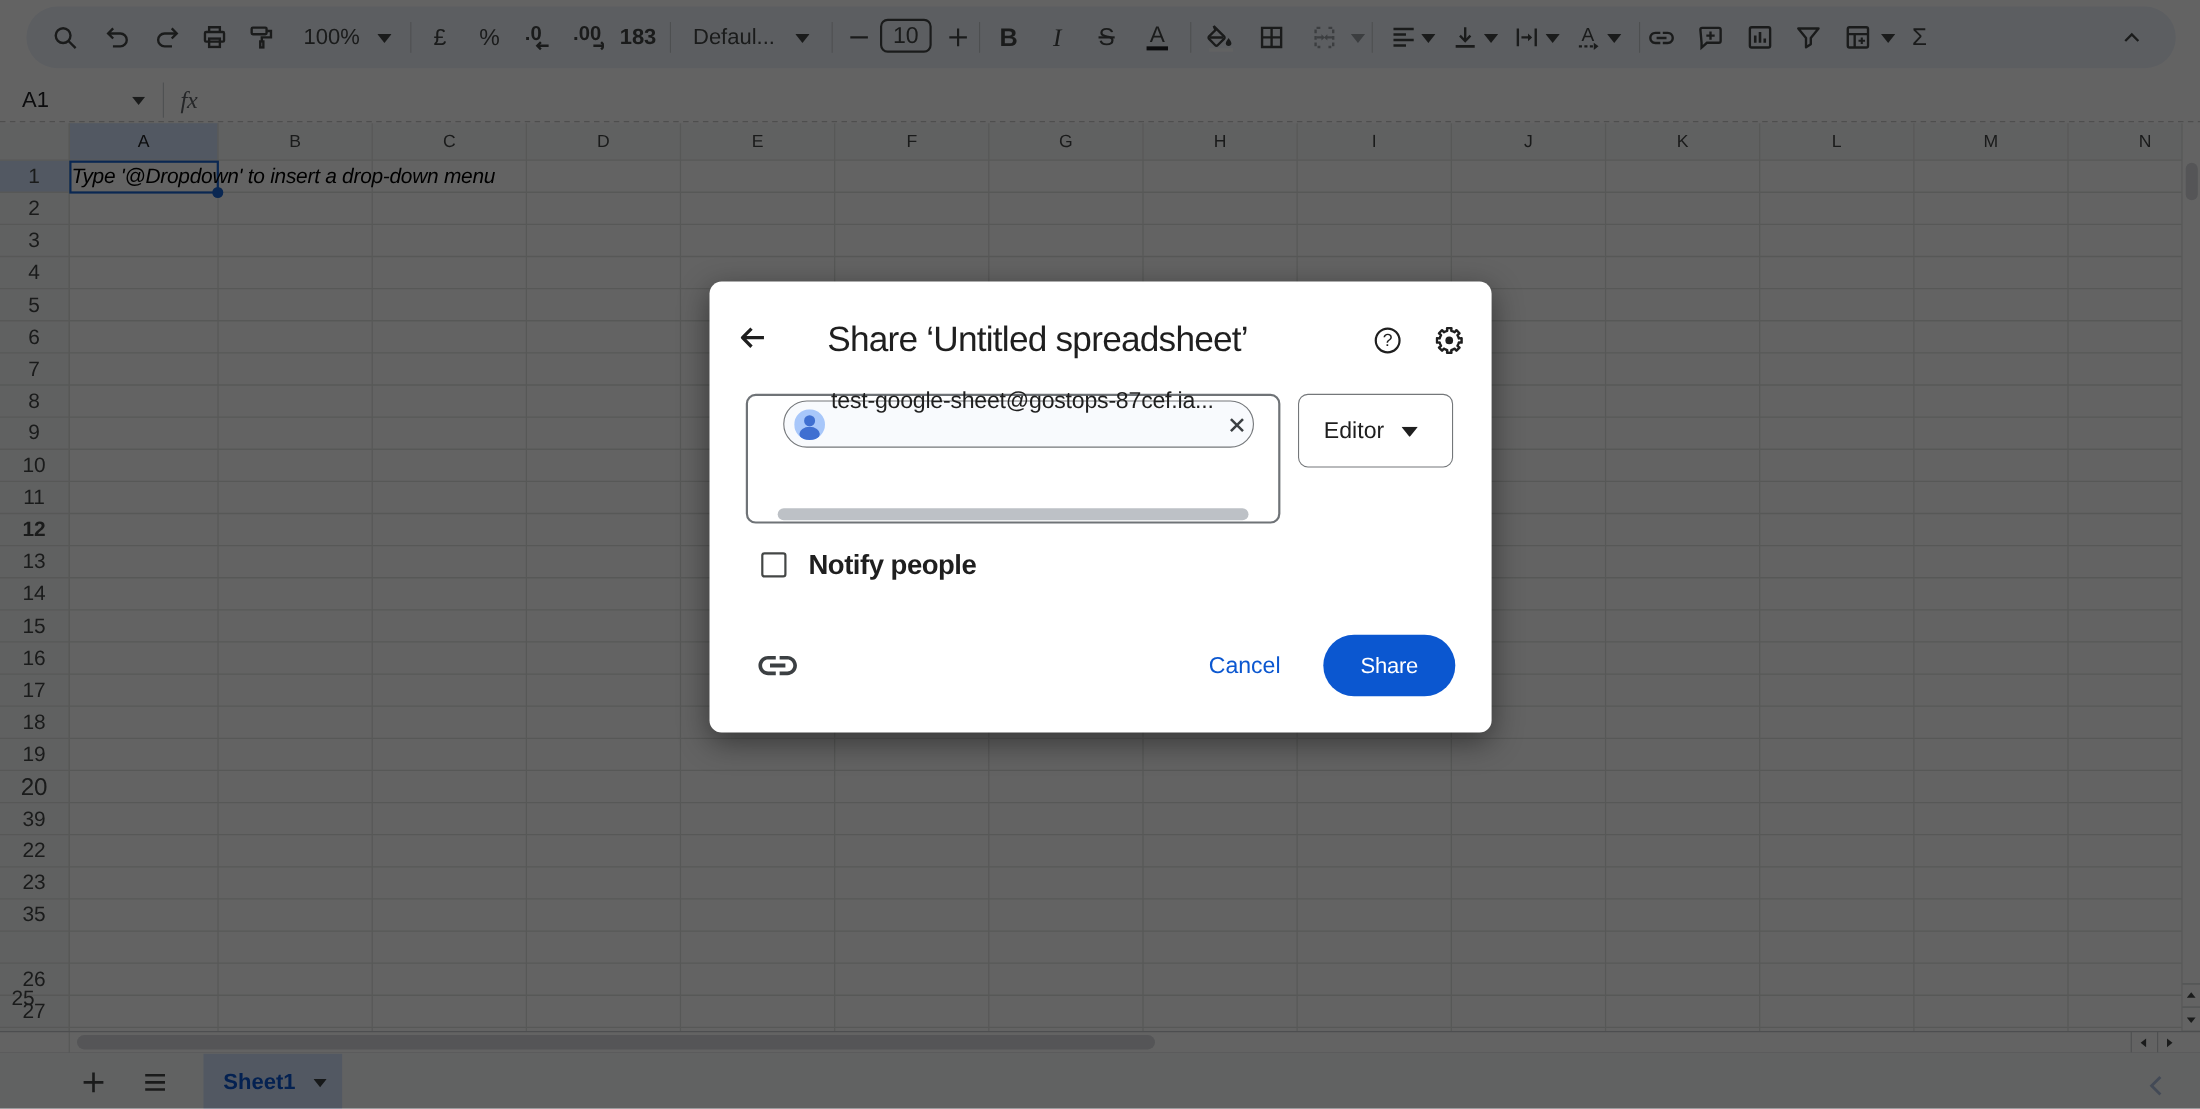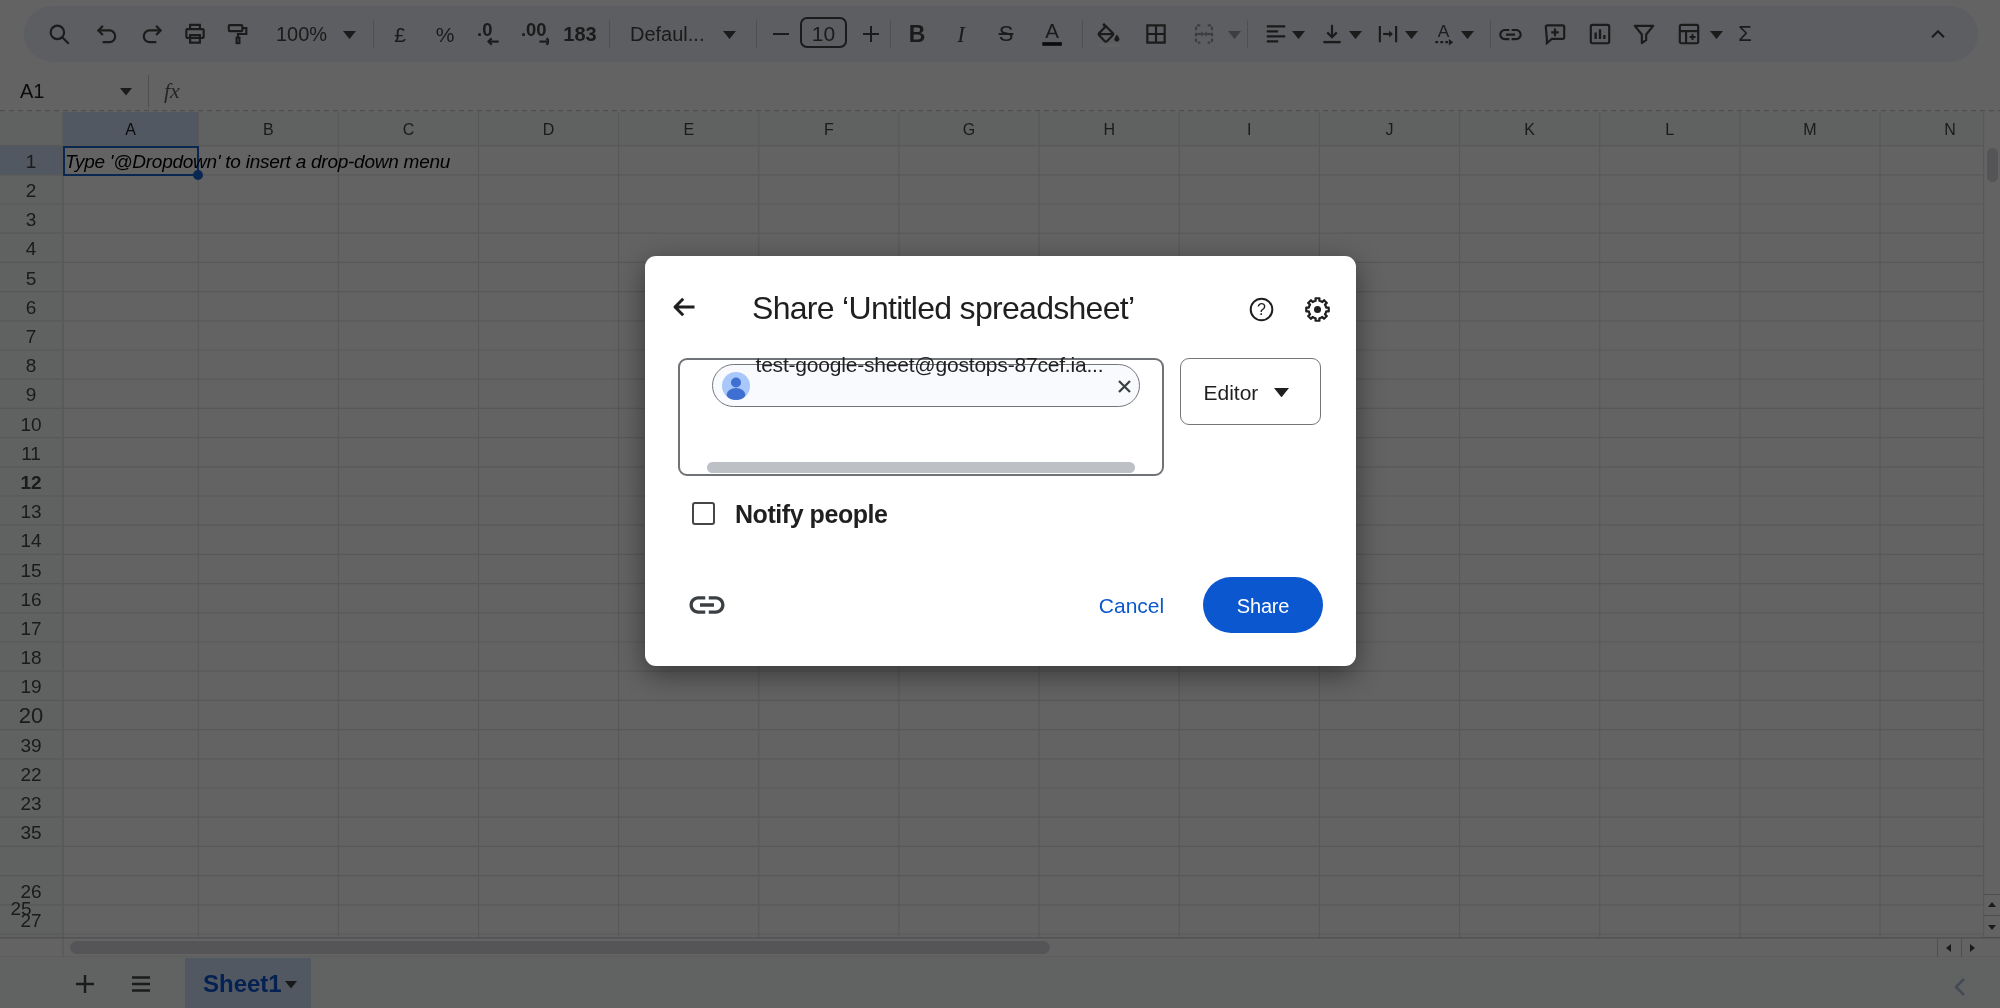--- a/index.html
+++ b/index.html
@@ -271,21 +271,21 @@
     <path d="M2 4 L6 9 L10 4 Z" fill="#444746"></path>
   </svg>
 <div class="abs" style="left:0px;top:957.4px;width:2000px;height:50.60000000000002px;background:#f9fbfd;"></div>
 <svg class="abs" style="left:72.0px;top:971.0px;" width="26" height="26" viewBox="0 0 26 26">
     <path d="M13 4 V22 M4 13 H22" stroke="#444746" stroke-width="2.4" fill="none"></path>
   </svg>
 <svg class="abs" style="left:128.0px;top:971.0px;" width="26" height="26" viewBox="0 0 26 26">
     <path d="M4 6.5 H22 M4 13 H22 M4 19.5 H22" stroke="#444746" stroke-width="2.4" fill="none"></path>
   </svg>
 <div class="abs" style="left:185px;top:958.1999999999999px;width:126px;height:49.800000000000026px;background:#d2e3fd;"></div>
-<div class="abs" style="left:203px;top:984px;transform:translateY(-50%);font-size:24px;color:#0b57d0;font-weight:700;white-space:nowrap;line-height:1;">Sheet1</div>
+<div class="abs" style="left:203px;top:984px;transform:translateY(-50%);font-size:20px;color:#0b57d0;font-weight:700;white-space:nowrap;line-height:1;">Sheet1</div>
 <svg class="abs" style="left:285.0px;top:981.3px;" width="12" height="7.4399999999999995" viewBox="0 0 12 7.4399999999999995">
     <path d="M0 0 L12 0 L6.0 7.4399999999999995 Z" fill="#3c4043"></path>
   </svg>
 <svg class="abs" style="left:1948.0px;top:974.0px;" width="26" height="26" viewBox="0 0 26 26">
     <path d="M16 5 L8 13 L16 21" stroke="#aebfdd" stroke-width="2.6" fill="none"></path>
   </svg>
 <div class="abs" style="left:0;top:0;width:2000px;height:1008px;background:rgba(0,0,0,0.61);"></div>
 <div class="abs" style="left:645px;top:255.5px;width:711px;height:410px;background:#fff;border-radius:11px;box-shadow:0 8px 28px rgba(0,0,0,.45);"></div>
 <svg class="abs" style="left:671.0px;top:293.5px;" width="26" height="26" viewBox="0 0 26 26">
     <path d="M23.5 13 H4.2 M12.2 4.8 L4 13 L12.2 21.2" stroke="#1f1f1f" stroke-width="3" fill="none" stroke-linejoin="round"></path>

